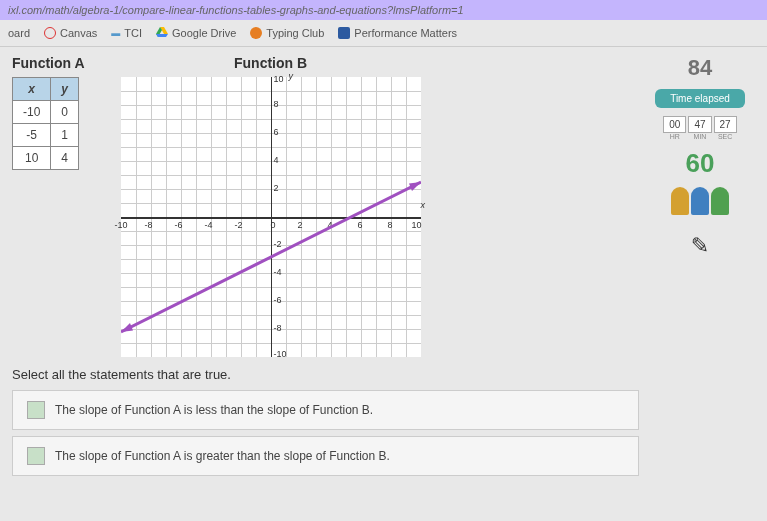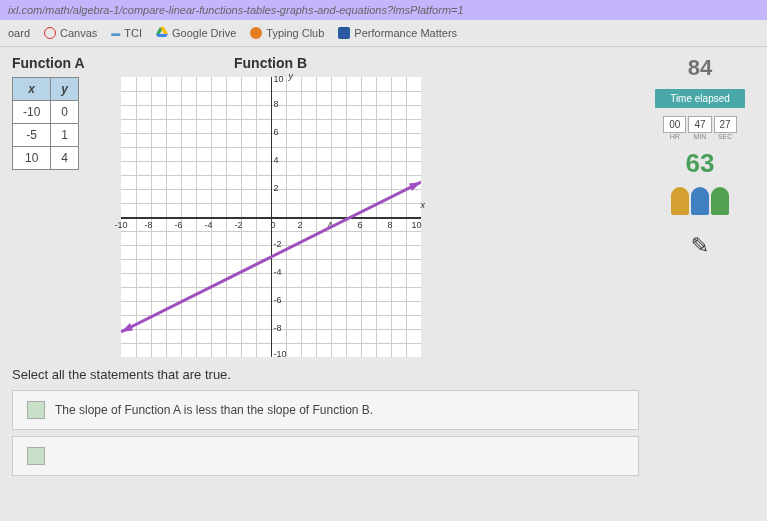--- a/index.html
+++ b/index.html
@@ -31,21 +31,21 @@
 .axis-x { height: 1.5px; width: 100%; top: 50%; }
 .axis-y { width: 1.5px; height: 100%; left: 50%; }
 .tick-label { position: absolute; font-size: 9px; color: #333; }
 .line-func { position: absolute; inset: 0; }
 
 .prompt { font-size: 13px; color: #333; margin: 8px 0; }
 .stmt { background: #f5f5f5; border: 1px solid #ccc; padding: 10px 14px; font-size: 12px; color: #444; margin-bottom: 6px; display: flex; align-items: center; gap: 10px; }
 .stmt-check { width: 18px; height: 18px; background: #c8e0c8; border: 1px solid #aaa; }
 
 .question-num { font-size: 22px; font-weight: bold; color: #737373; }
-.time-box { background: #4aa8a8; color: #fff; text-align: center; padding: 4px 6px; font-size: 10px; width: 90px; border-radius: 1px; }
+.time-box { background: #4aa8a8; color: #fff; text-align: center; padding: 4px 6px; font-size: 10px; width: 90px; border-radius: 6px; }
 .timer-digits { display: flex; gap: 2px; font-size: 10px; }
 .timer-digits span { background: #fff; border: 1px solid #aaa; padding: 2px 5px; color: #444; }
 .timer-labels { display: flex; gap: 2px; font-size: 7px; color: #888; }
 .timer-labels span { flex: 1; text-align: center; }
 .score-box { background: #d85a5a; color: #fff; text-align: center; padding: 3px; font-size: 9px; width: 90px; border-radius: 2px; }
 .score-num { font-size: 26px; font-weight: bold; color: #4aa05a; }
 .ribbons { display: flex; gap: 2px; }
 .ribbon { width: 18px; height: 28px; border-radius: 9px 9px 2px 2px; }
 .pencil { font-size: 22px; color: #333; margin-top: 10px; }
 </style>
@@ -187,39 +187,40 @@
     </div>
 
     <div class="prompt">Select all the statements that are true.</div>
 
     <div class="stmt">
       <div class="stmt-check"></div>
       <span>The slope of Function A is less than the slope of Function B.</span>
     </div>
     <div class="stmt">
       <div class="stmt-check"></div>
+      <span>The slope of Function A is greater than the slope of Function B.</span>
     </div>
   </div>
 
   <div class="sidebar">
     <div class="question-num">84</div>
     <div class="time-box">Time elapsed</div>
     <div>
       <div class="timer-digits">
         <span>00</span>
         <span>47</span>
         <span>27</span>
       </div>
       <div class="timer-labels">
         <span>HR</span>
         <span>MIN</span>
         <span>SEC</span>
       </div>
     </div>
-    <div class="score-num">63</div>
+    <div class="score-num">60</div>
     <div class="ribbons">
       <div class="ribbon" style="background:#d4a030"></div>
       <div class="ribbon" style="background:#4080c0"></div>
       <div class="ribbon" style="background:#50a050"></div>
     </div>
     <div class="pencil">✎</div>
   </div>
 </div>
 
 </body></html>

